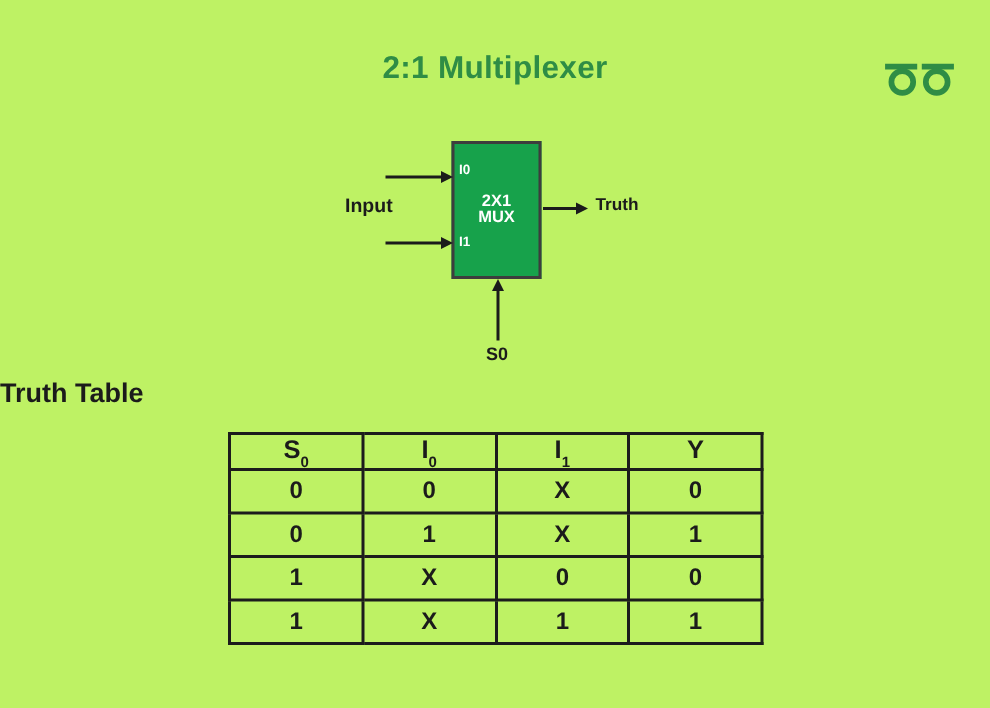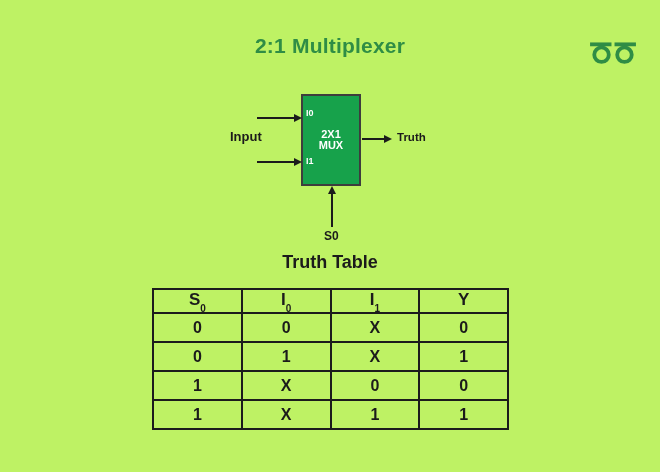--- a/index.html
+++ b/index.html
@@ -35,21 +35,21 @@
   #arrow-s0 .line{left:4px;top:6px;bottom:0;width:2px;}
   #arrow-s0 .head{left:1px;top:0;border-left:4px solid transparent;
                   border-right:4px solid transparent;border-bottom:8px solid #1b1b1b;}
 
   .lbl{position:absolute;font-weight:700;color:#1b1b1b;white-space:nowrap;}
   #lbl-input{left:230px;top:129px;font-size:13px;}
   #lbl-output{left:397px;top:131px;font-size:11.5px;}
   #lbl-s0{left:324px;top:229px;font-size:12px;}
 
   
-  .tt-title{position:absolute;top:252px;left:0;right:0;margin:0;text-align:center;
+  .tt-title{position:absolute;top:252px;left:0;right:0;margin:0;
             font-size:18px;font-weight:700;color:#1b1b1b;}
   .truth-table{position:absolute;left:152px;top:288px;width:357px;
                border-collapse:collapse;table-layout:fixed;}
   .truth-table th,.truth-table td{border:2px solid #1c1c1c;text-align:center;
                padding:0;color:#1b1b1b;}
   .truth-table th{height:22px;font-size:17px;font-weight:700;}
   .truth-table td{height:27px;font-size:16px;font-weight:700;}
   .truth-table sub{font-size:10px;position:relative;bottom:-2px;}
 </style>
 </head>

